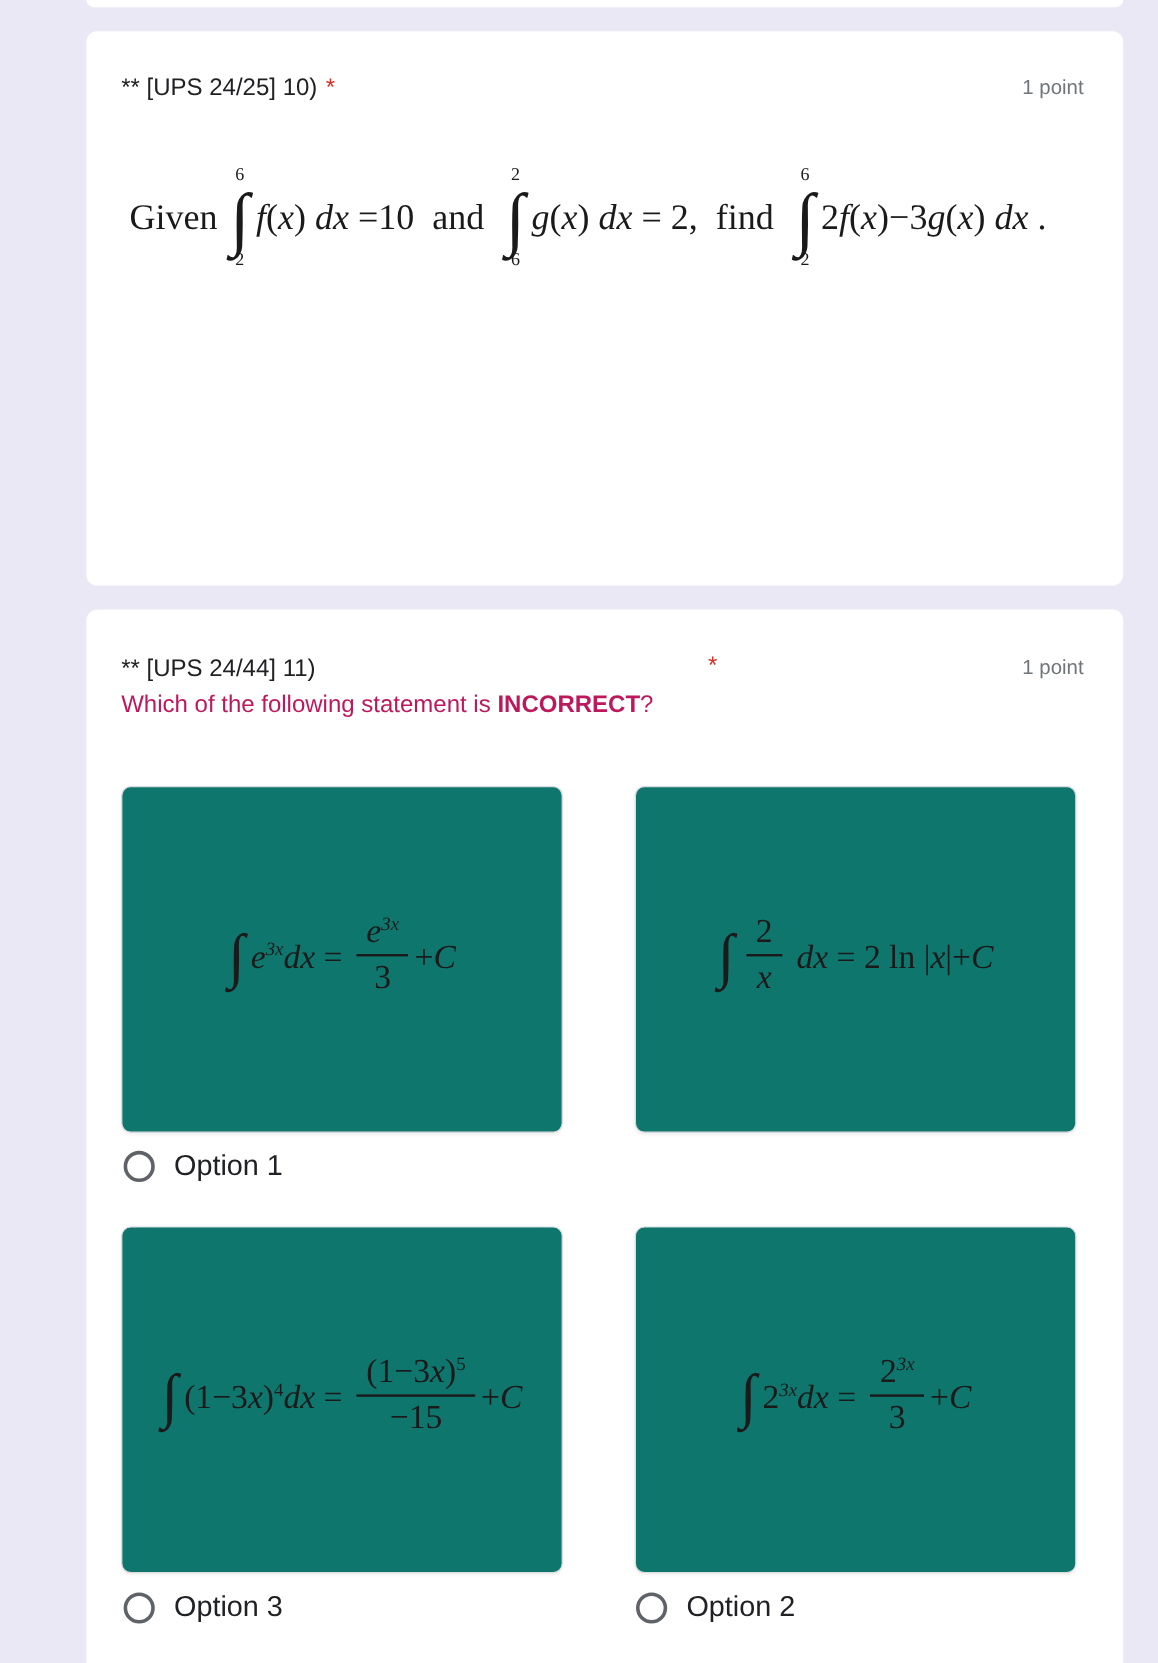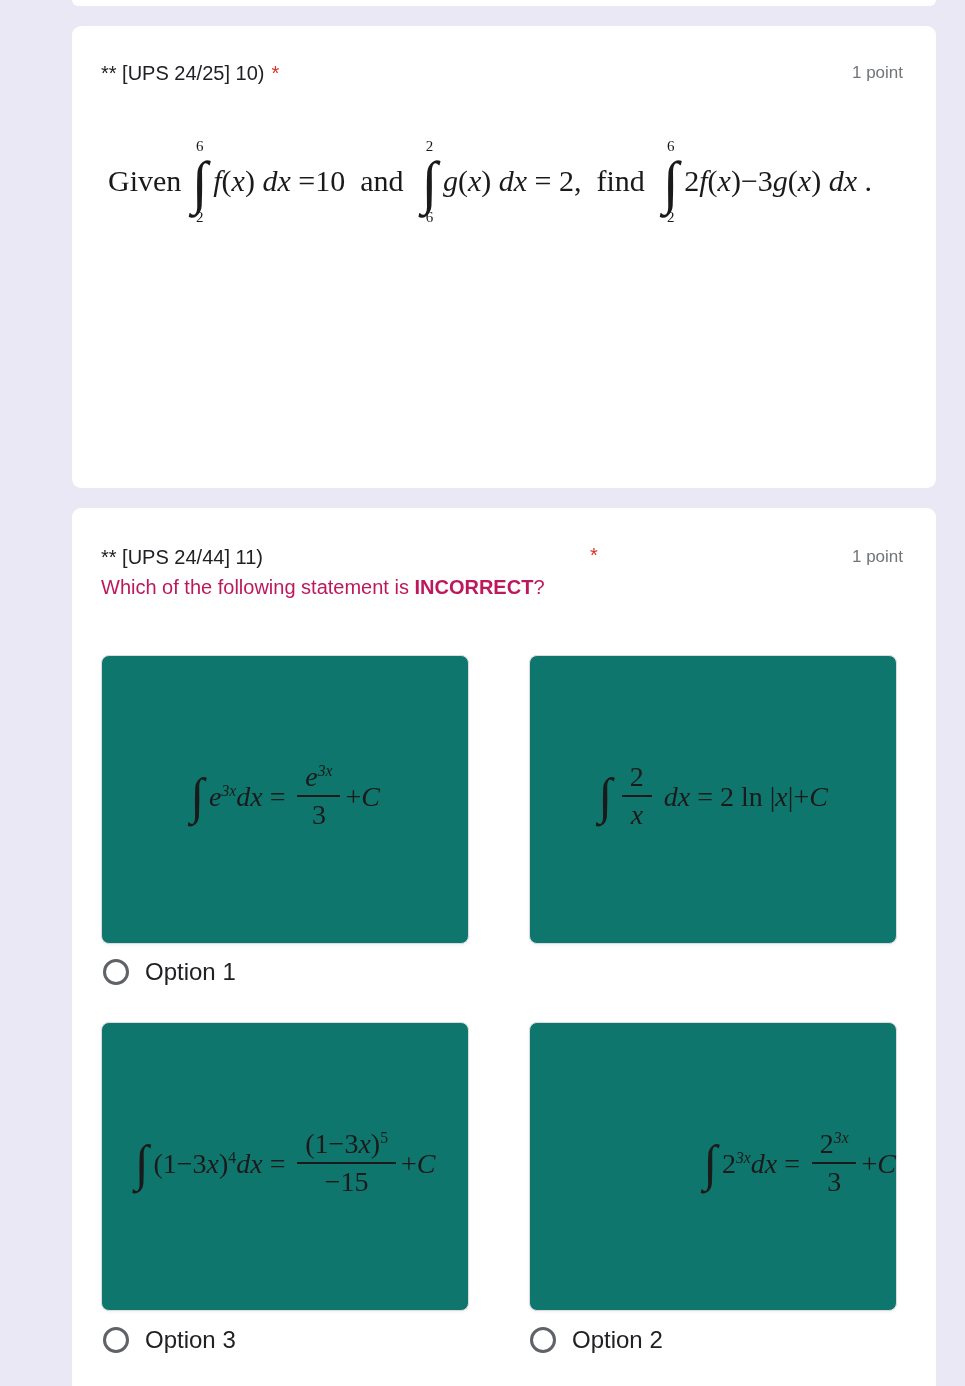--- a/index.html
+++ b/index.html
@@ -49,21 +49,21 @@
   .radio{width:20px;height:20px;border:3px solid #5f6368;border-radius:50%;flex:none;
         box-sizing:content-box;background:#fff;}
   .opt-label{font-size:24px;color:#202124;}
 
   .img-box{position:absolute;width:366px;height:287px;background:#0f766e;border:1px solid #dadce0;
         border-radius:8px;box-shadow:0 1px 3px rgba(0,0,0,0.06);
         display:flex;align-items:center;justify-content:center;}
   .box-tl{left:29px;top:147px;}
   .box-tr{left:457px;top:147px;}
   .box-bl{left:29px;top:514px;}
-  .box-br{left:457px;top:514px;justify-content:flex-end;}
+  .box-br{left:457px;top:514px;}
 
   .opt-group{position:absolute;height:54px;display:flex;align-items:center;gap:16px;cursor:pointer;}
   .g1{left:31px;top:437px;}
   .g2{left:458px;top:437px;}
   .g3{left:31px;top:805px;}
   .g4{left:458px;top:805px;}
 </style>
 </head>
 <body>
 

